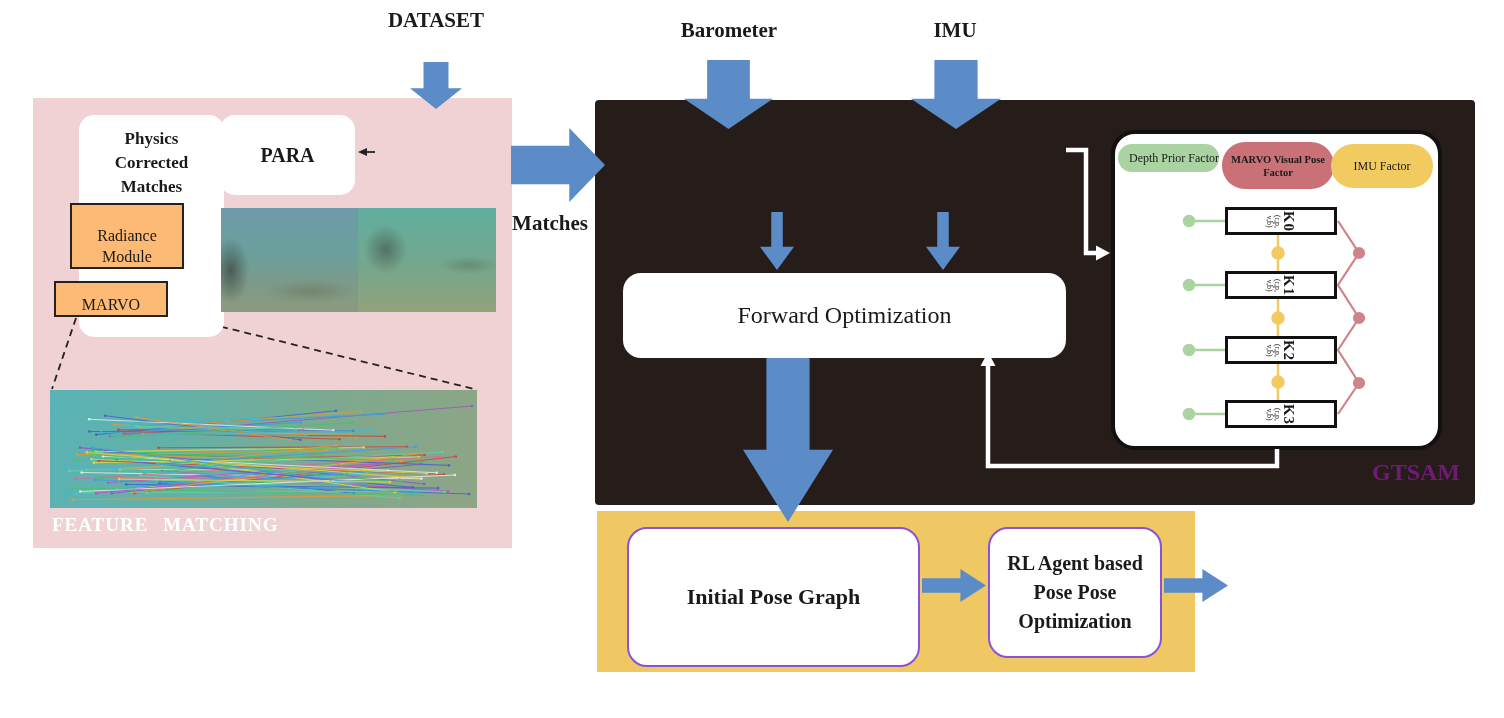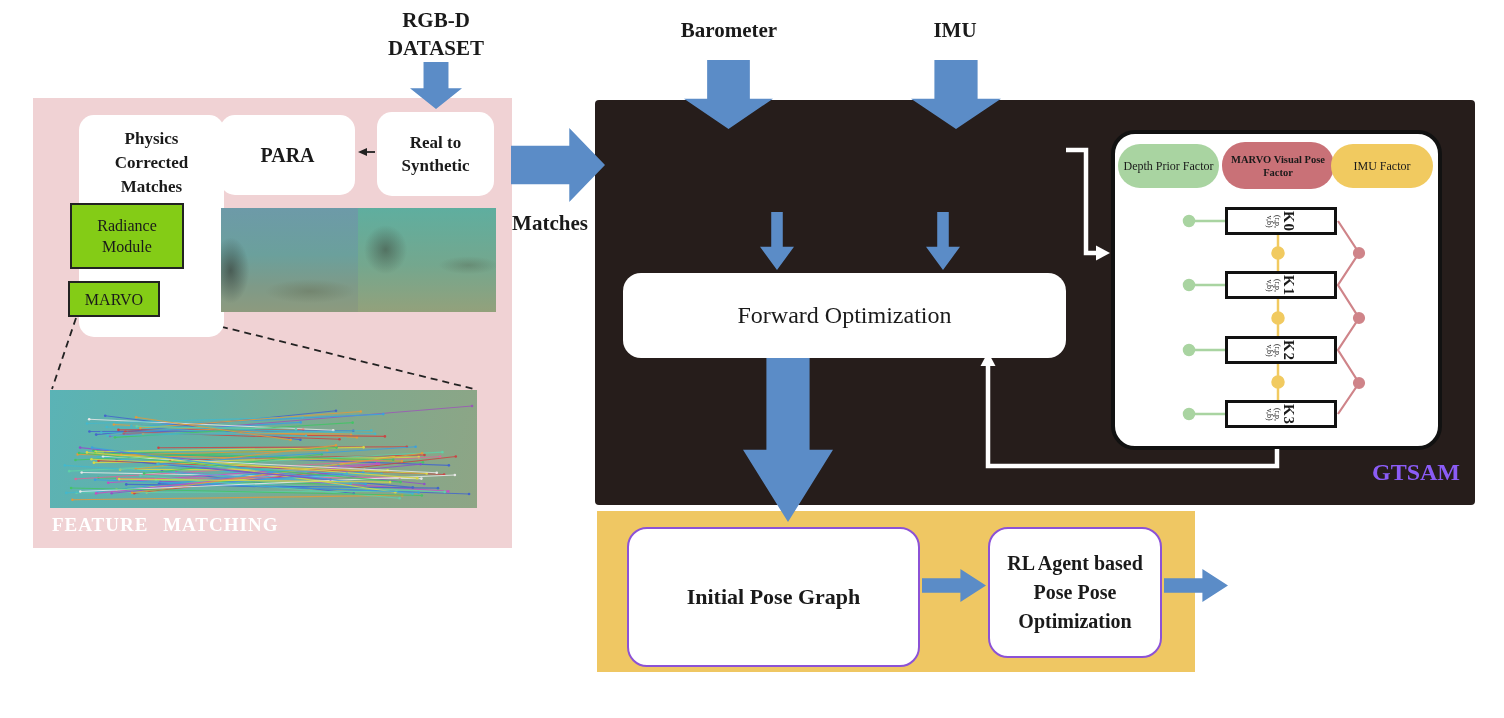--- a/index.html
+++ b/index.html
@@ -26,21 +26,21 @@
   
   .blk{background:#5b8cc7;}
   .arr-down{clip-path:polygon(26% 0,74% 0,74% 56%,100% 56%,50% 100%,0 56%,26% 56%);}
   .arr-down-sm{clip-path:polygon(33% 0,67% 0,67% 60%,100% 60%,50% 100%,0 60%,33% 60%);}
   .arr-right{clip-path:polygon(0 24%,62% 24%,62% 0,100% 50%,62% 100%,62% 76%,0 76%);}
   .arr-right-sm{clip-path:polygon(0 28%,60% 28%,60% 0,100% 50%,60% 100%,60% 72%,0 72%);}
 
   
   .physics-box{left:55px;top:115px;width:145px;height:222px;align-items:flex-start;
                padding-top:12px;font-weight:bold;font-size:17px;line-height:24px;margin-left:24px;}
-  .inner-rect{border:2px solid #222;background:#84cc16;display:flex;align-items:center;
+  .inner-rect{border:2px solid #222;background:#fdba74;display:flex;align-items:flex-end;
               justify-content:center;text-align:center;box-sizing:border-box;font-size:16px;line-height:21px;}
   .para-box{left:220px;top:115px;width:135px;height:80px;font-weight:bold;font-size:20px;}
   .r2s-box{left:377px;top:112px;width:117px;height:84px;font-weight:bold;font-size:17px;line-height:23px;
            padding:0 14px;}
   .feature-label{left:52px;top:514px;color:#fff;font-weight:bold;font-size:19px;
                  letter-spacing:1px;word-spacing:9px;}
   .matches-label{left:500px;top:211px;width:100px;font-weight:bold;font-size:21px;text-align:center;}
 
   
   .uw{overflow:hidden;}
@@ -53,27 +53,27 @@
     background:
       radial-gradient(ellipse 30px 34px at 20% 40%, rgba(55,60,50,.5), rgba(55,60,50,0) 72%),
       radial-gradient(ellipse 40px 12px at 80% 55%, rgba(80,90,70,.35), rgba(80,90,70,0) 75%),
       linear-gradient(180deg,#5fae9f 0%,#74a78e 55%,#93a17b 100%);}
   .fm-img{left:50px;top:390px;width:427px;height:118px;
     background:linear-gradient(105deg,#5ab3b6 0%,#66b0a4 35%,#7fa98e 65%,#8ea585 100%);}
 
   
   .vo-box{left:623px;top:125px;width:443px;height:85px;font-size:24px;border-radius:18px;}
   .fp-box{left:623px;top:273px;width:443px;height:85px;font-size:24px;border-radius:18px;}
-  .gtsam-label{left:1300px;top:459px;width:160px;text-align:right;color:#8b5cf6;
+  .gtsam-label{left:1300px;top:459px;width:160px;text-align:right;color:#701a75;
                font-weight:bold;font-size:24px;}
 
   
   .legend-pill{display:flex;align-items:center;justify-content:center;text-align:center;
                border-radius:23px;font-size:12px;line-height:13px;}
-  .lg-green{left:1118px;top:144px;width:101px;height:44px;background:#a9d4a1;}
+  .lg-green{left:1118px;top:144px;width:101px;height:28px;background:#a9d4a1;justify-content:flex-end;}
   .lg-red{left:1222px;top:142px;width:100px;height:47px;background:#c97177;font-size:10.5px;padding:0 6px;font-weight:bold;}
   .lg-yellow{left:1331px;top:144px;width:102px;height:44px;background:#f1ca60;}
   .knode{left:1225px;width:112px;height:28px;border:3px solid #111;background:#fff;
          display:flex;align-items:center;justify-content:center;box-sizing:border-box;}
   .knode-rot{transform:rotate(90deg);display:flex;flex-direction:column;align-items:center;line-height:1;}
   .k-id{font-weight:bold;font-size:15px;letter-spacing:1px;}
   .k-sub{font-size:8px;line-height:8px;text-align:center;}
 
   
   .init-box{left:627px;top:527px;width:293px;height:140px;border:2.5px solid #8c52d6;
@@ -89,44 +89,40 @@
 <body>
 
 <div id="canvas">
 
   <div class="abs z1 pink-panel"></div>
   <div class="abs z1 dark-panel"></div>
   <div class="abs z1 yellow-panel"></div>
   <div class="abs z1 factor-panel"></div>
 
   <div class="abs z3 toplabel" style="left:356px;top:6px;width:160px;">
-    <div>RGB-D</div>
     <div>DATASET</div>
   </div>
   <div class="abs z3 toplabel" style="left:664px;top:16px;width:130px;">Barometer</div>
   <div class="abs z3 toplabel" style="left:895px;top:16px;width:120px;">IMU</div>
 
   <div class="abs z4 blk arr-down" style="left:410px;top:62px;width:52px;height:47px;"></div>
   <div class="abs z4 blk arr-down" style="left:684px;top:60px;width:89px;height:69px;"></div>
   <div class="abs z4 blk arr-down" style="left:911px;top:60px;width:90px;height:69px;"></div>
 
   <div class="abs z3 wbox round physics-box">
     <span style="display:block;width:110px;">Physics Corrected Matches</span>
   </div>
   <div class="abs z3 inner-rect" style="left:70px;top:203px;width:114px;height:66px;">
     <span style="display:block;width:90px;">Radiance Module</span>
   </div>
-  <div class="abs z3 inner-rect" style="left:68px;top:281px;width:92px;height:36px;">
+  <div class="abs z3 inner-rect" style="left:54px;top:281px;width:114px;height:36px;">
     <span>MARVO</span>
   </div>
   <div class="abs z3 wbox round para-box">
     <span>PARA</span>
-  </div>
-  <div class="abs z3 wbox round r2s-box">
-    <span>Real to Synthetic</span>
   </div>
 
   <div class="abs z3 uw uw-left"></div>
   <div class="abs z3 uw uw-right"></div>
 
   <div class="abs z3 fm-img">
     <svg id="fm-lines" width="427" height="118">
         <line x1="60" y1="46" x2="422" y2="16" stroke="#9b59b6" stroke-width="1.1" opacity="0.85"></line>
         <circle cx="60" cy="46" r="1.3" fill="#9b59b6"></circle>
         <circle cx="422" cy="16" r="1.3" fill="#9b59b6"></circle>

